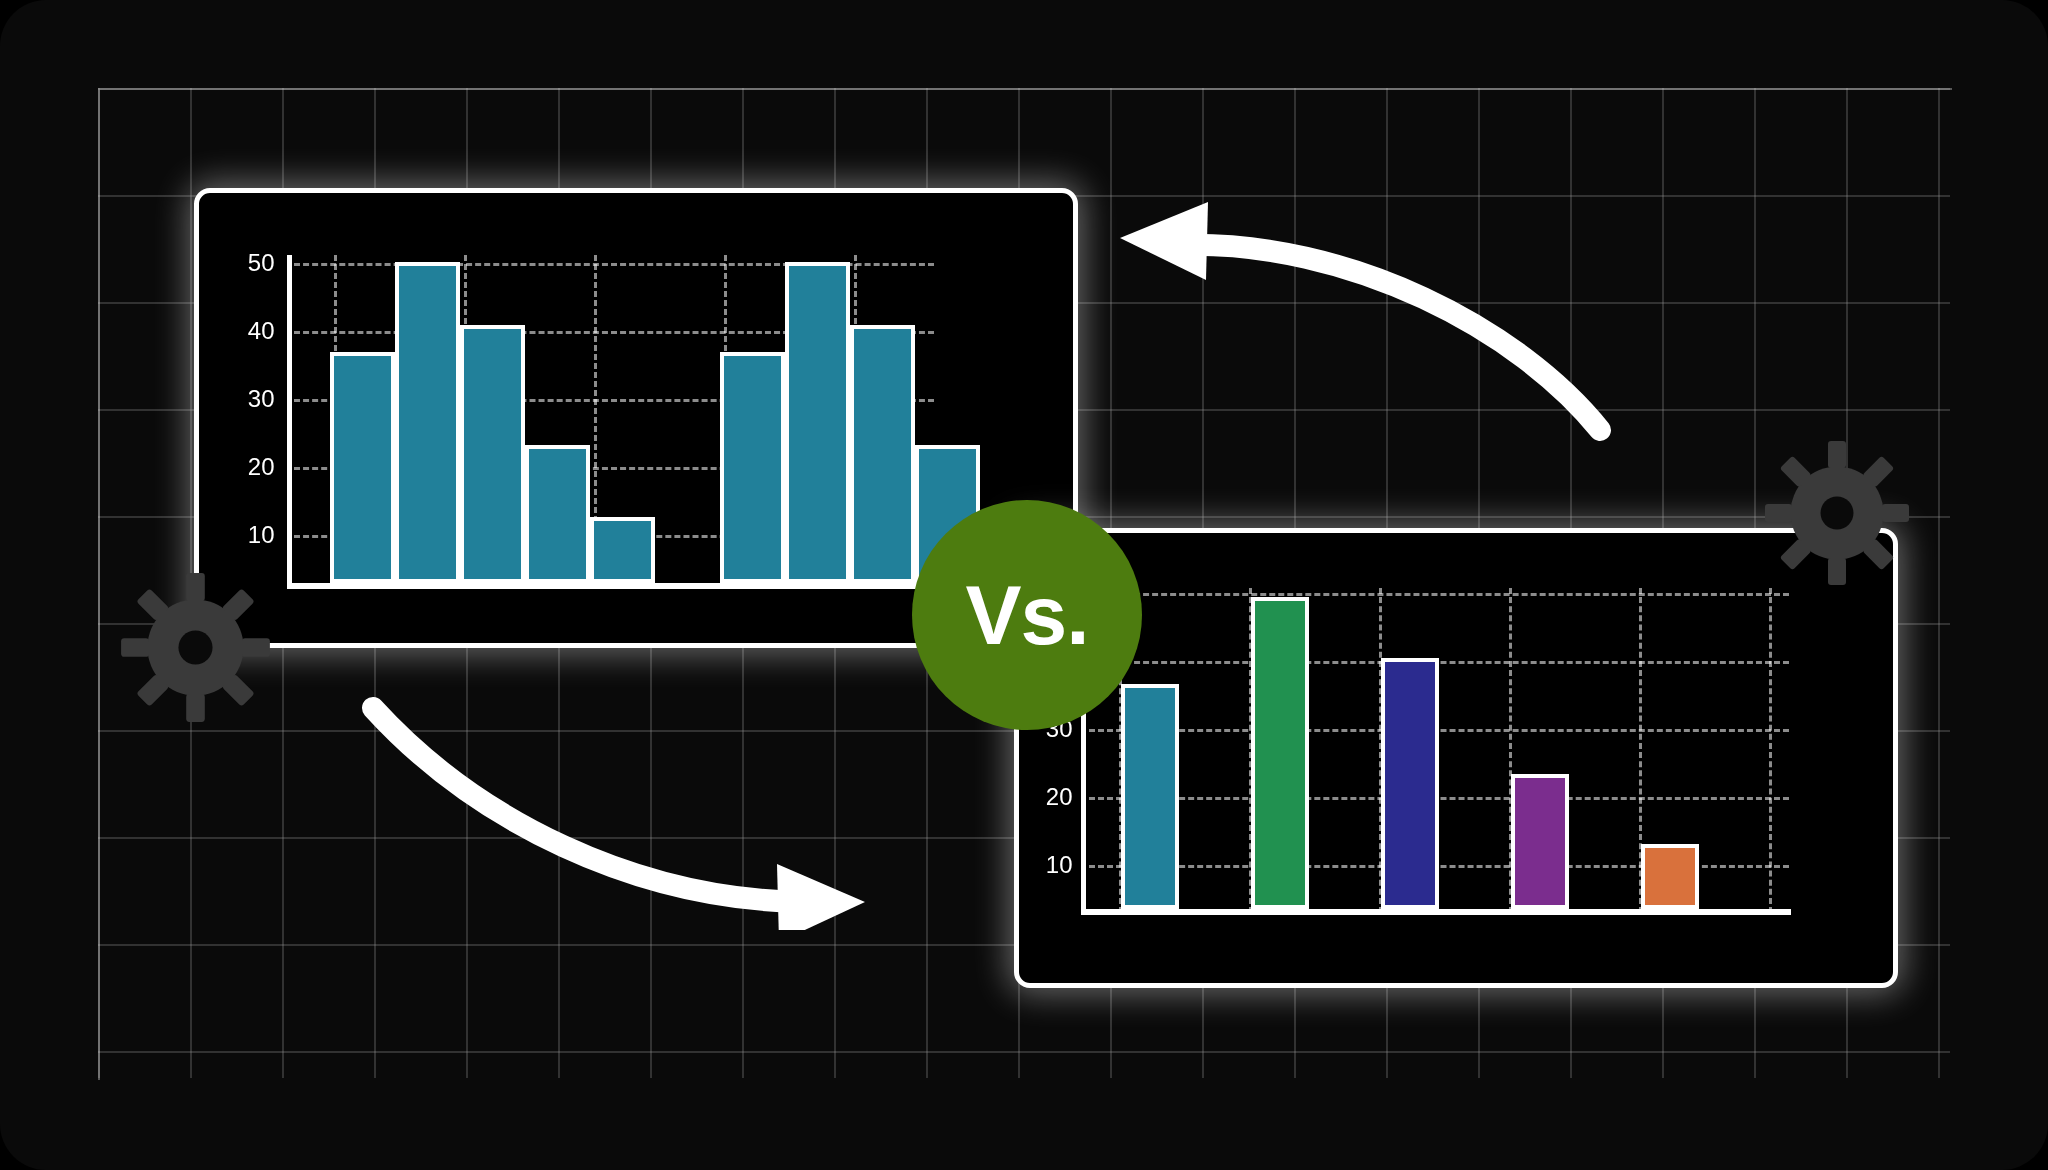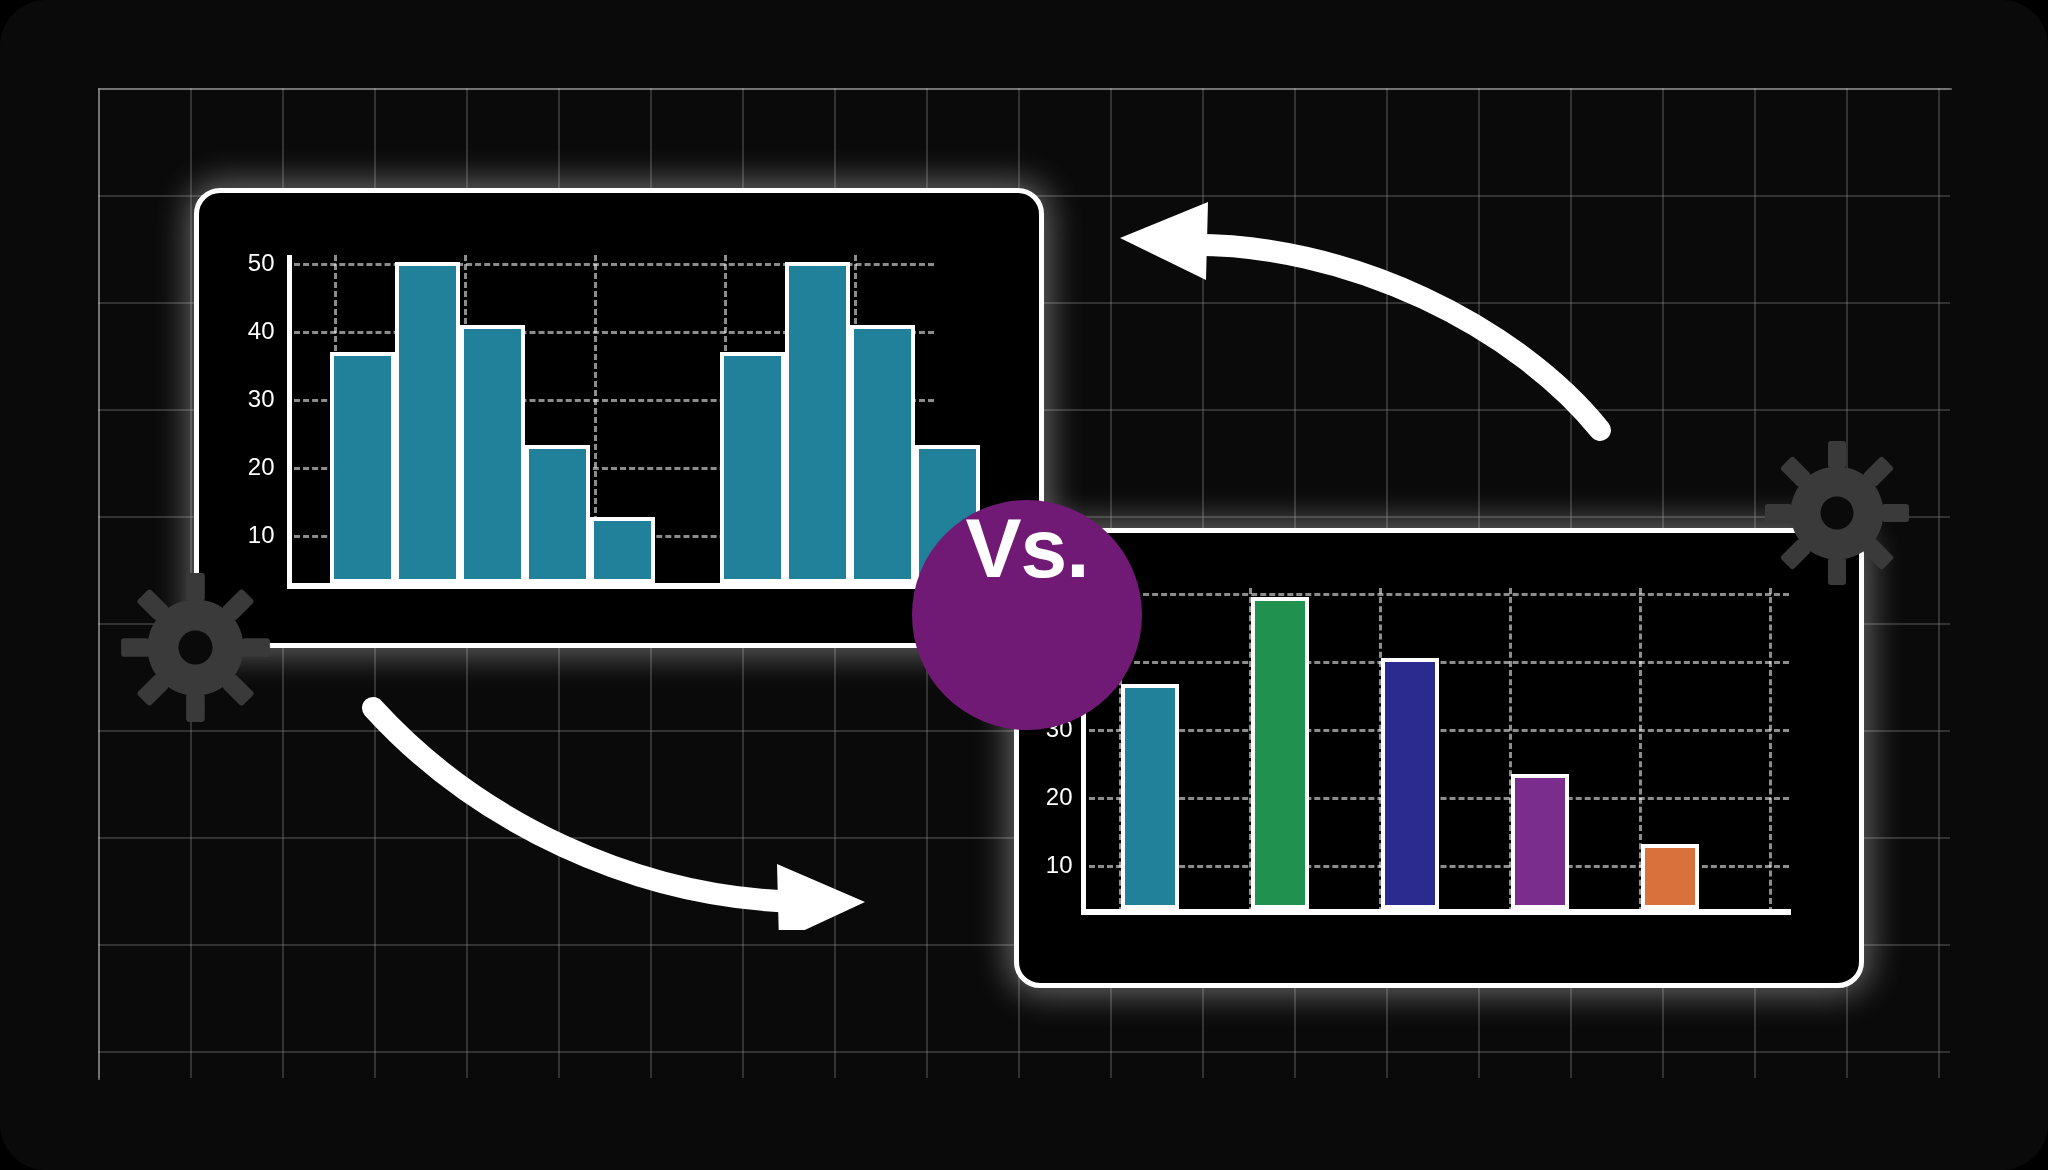--- a/index.html
+++ b/index.html
@@ -14,43 +14,43 @@
           linear-gradient(to right, rgba(255,255,255,.30) 2px, transparent 2px),
           linear-gradient(to bottom, rgba(255,255,255,.30) 2px, transparent 2px);
         background-size:92px 107px;
         background-position:0 0;
         opacity:.55;}
   .grid-edge{position:absolute;left:98px;top:88px;width:1852px;height:990px;
         border-top:2px solid rgba(255,255,255,.32);
         border-left:2px solid rgba(255,255,255,.32);}
 
   
-  .panel{position:absolute;background:#000;border:5px solid #fff;border-radius:26px;
-         box-shadow:0 0 34px 6px rgba(255,255,255,.38);}
+  .panel{position:absolute;background:#000;border:5px solid #fff;border-radius:16px;
+         box-shadow:0 0 34px 6px rgba(255,255,255,.38);padding-left:34px;}
   .panel-left{left:194px;top:188px;width:840px;height:450px;}
   .panel-right{left:1014px;top:528px;width:840px;height:450px;}
 
   .plot{position:absolute;inset:0;overflow:hidden;border-radius:22px;}
 
   
   .yaxis{position:absolute;background:#fff;width:5px;}
   .xaxis{position:absolute;background:#fff;height:6px;}
 
   .ytick{position:absolute;color:#fff;font-size:24px;text-align:right;
          transform:translateY(-50%);letter-spacing:.3px;}
 
   
   .dashv{position:absolute;width:0;border-left:3px dashed rgba(255,255,255,.55);}
   .dashh{position:absolute;height:0;border-top:3px dashed rgba(255,255,255,.55);}
 
   .bar{position:absolute;border:4px solid #fff;box-sizing:border-box;}
 
   
   .vs{position:absolute;left:912px;top:500px;width:230px;height:230px;border-radius:50%;
-      background:#701a75;display:flex;justify-content:center;
+      background:#4d7c0f;display:flex;align-items:center;justify-content:center;
       color:#fff;font-size:84px;font-weight:bold;letter-spacing:-1px;z-index:40;}
 
   
   .arrow{position:absolute;z-index:5;}
 
   
   .gear{position:absolute;z-index:3;}
 </style>
 </head>
 <body>

